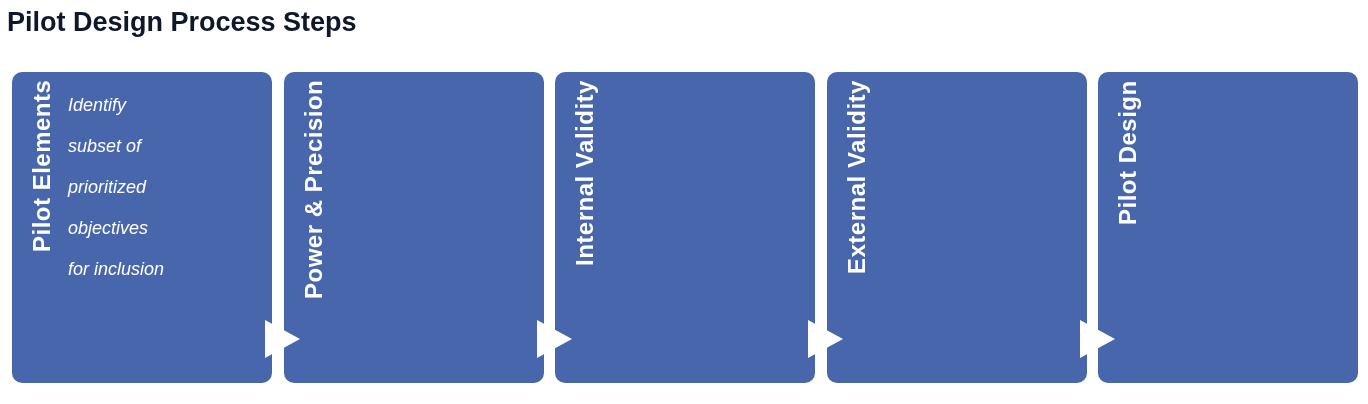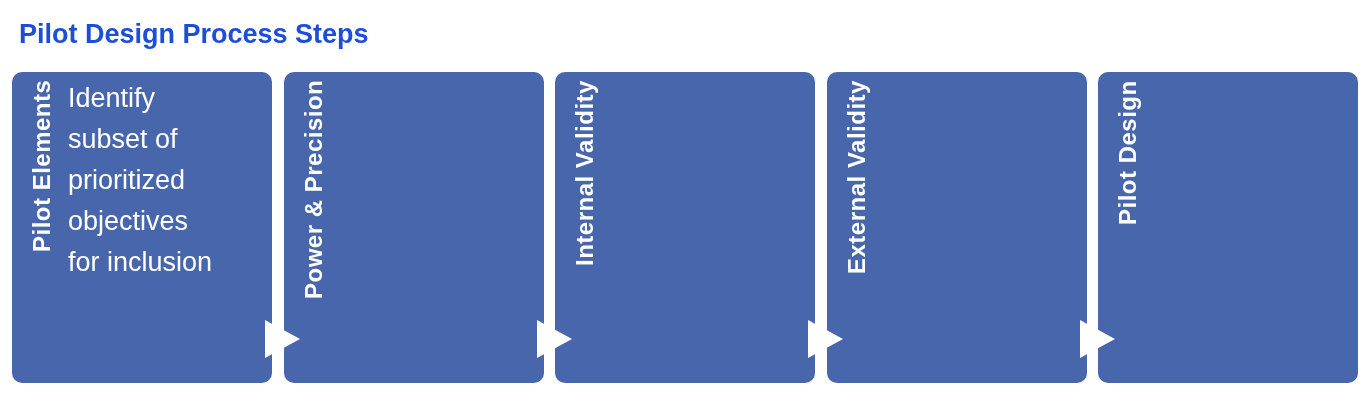--- a/index.html
+++ b/index.html
@@ -1,39 +1,40 @@
 <!DOCTYPE html>
 <html><head>
 <meta charset="utf-8">
 <style>
   html,body { margin:0; padding:0; background:#ffffff; }
   .canvas {
     position:relative; width:1368px; height:404px; background:#ffffff;
     font-family:"Liberation Sans", sans-serif; overflow:hidden;
   }
   .title {
-    position:absolute; left:7px; top:6px; margin:12px;
-    font-size:27px; line-height:32px; font-weight:700; color:#1d4ed8;
+    position:absolute; left:7px; top:6px; margin:0;
+    font-size:27px; line-height:32px; font-weight:700; color:#0f172a;
   }
   .step {
     position:absolute; top:72px; width:260px; height:311px;
     background:var(--accent,#4866AB); border-radius:10px;
   }
   .s0{left:12px}.s1{left:284px}.s2{left:555px}.s3{left:827px}.s4{left:1098px}
   .vlabel {
     position:absolute; left:4px; top:8px; bottom:8px; width:52px;
     writing-mode:vertical-rl; transform:rotate(180deg);
     text-align:end; line-height:52px;
     font-size:24px; font-weight:700; color:var(--text,#ffffff);
     letter-spacing:0.5px; white-space:nowrap;
   }
   .desc {
-    position:absolute; left:56px; right:8px; top:6px;
-    font-size:27px; line-height:41px; color:var(--text,#ffffff);
+    position:absolute; left:56px; right:8px; top:13px;
+    font-size:18px; line-height:41px; color:var(--text,#ffffff);
     white-space:pre-line;
+    font-style:italic;
   }
   .arrow {
     position:absolute; top:320px; width:0; height:0;
     border-top:19px solid transparent;
     border-bottom:19px solid transparent;
     border-left:35px solid #ffffff;
   }
   .a0{left:265px}.a1{left:537px}.a2{left:808px}.a3{left:1080px}
 </style>
 </head>

